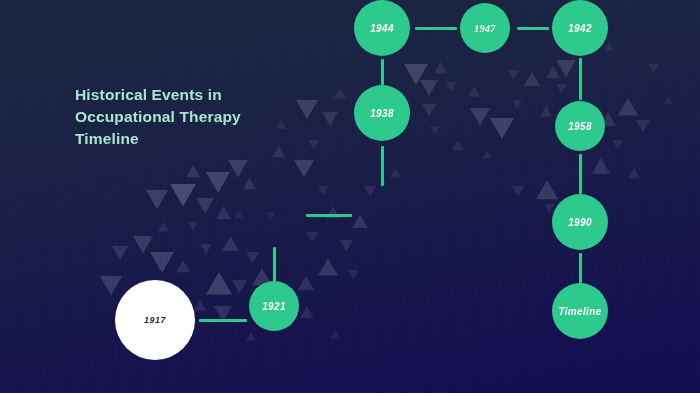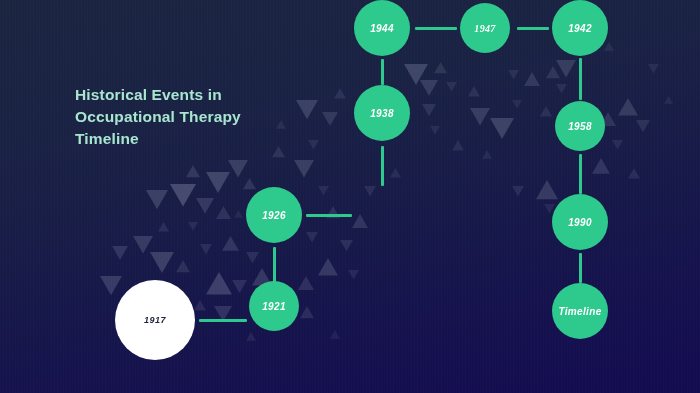--- a/index.html
+++ b/index.html
@@ -207,23 +207,20 @@
       <div class="conn" style="left: 579px; top: 253px; width: 3px; height: 30px;"></div>
     </div>
 
   <div id="node-layer">
       <div class="node white" style="left: 115px; top: 280px; width: 80px; height: 80px;">
         <span class="node-label">1917</span>
       </div>
       <div class="node green" style="left: 249px; top: 281px; width: 50px; height: 50px;">
         <span class="node-label">1921</span>
       </div>
-      <div class="node green" style="left: 246px; top: 187px; width: 56px; height: 56px;">
-        <span class="node-label">1926</span>
-      </div>
       <div class="node green" style="left: 354px; top: 85px; width: 56px; height: 56px;">
         <span class="node-label">1938</span>
       </div>
       <div class="node green" style="left: 354px; top: 0px; width: 56px; height: 56px;">
         <span class="node-label">1944</span>
       </div>
       <div class="node green" style="left: 460px; top: 3px; width: 50px; height: 50px; font-family: Liberation Serif, serif;">
         <span class="node-label">1947</span>
       </div>
       <div class="node green" style="left: 552px; top: 0px; width: 56px; height: 56px;">

